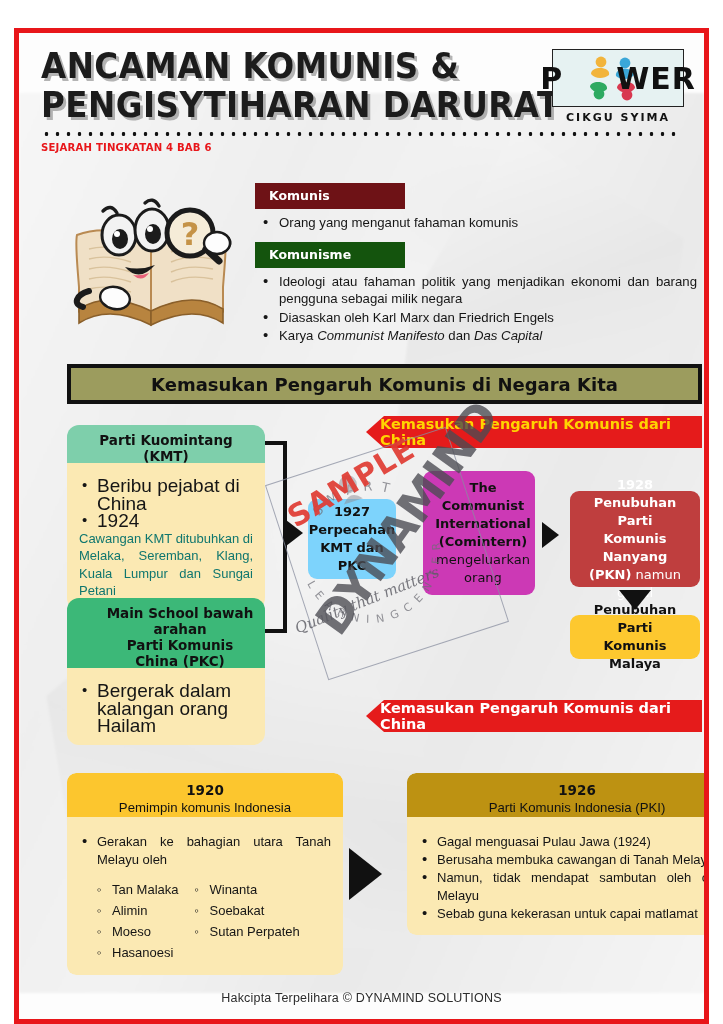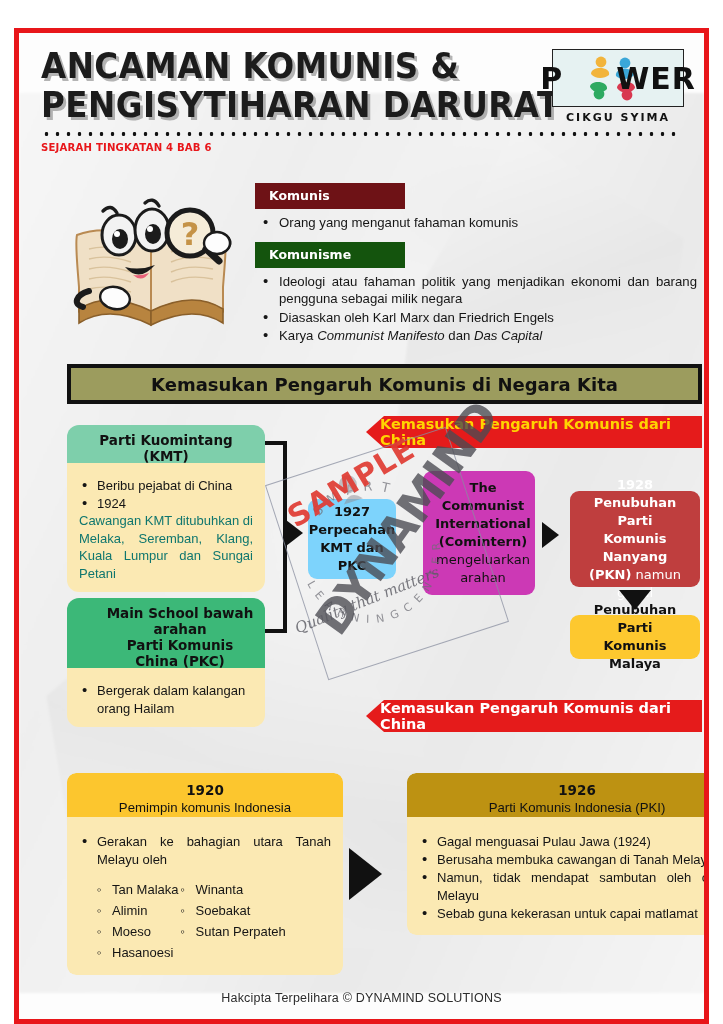--- a/index.html
+++ b/index.html
@@ -189,21 +189,21 @@
   .card-body {
     background: #fbe9b3;
     padding: 7px 12px 10px 12px;
     border-radius: 0 0 8px 8px;
     margin-top: -8px;
     padding-top: 14px;
   }
   .card-body ul { padding: 0; margin: 0; }
   .card-body li {
     list-style: none; position: relative; padding-left: 18px;
-    font-size: 13px; line-height: 17.5px; color: #151515;
+    font-size: 19px; line-height: 17.5px; color: #151515;
   }
   .card-body li::before {
     content: "\2022"; position: absolute; left: 3px; top: -1px; font-size: 15px;
   }
   .card-body p {
     font-size: 13px; line-height: 17.5px; color: #0f766e; text-align: justify;
   }
 
   #card-kmt { left: 48px; top: 392px; width: 198px; }
   #card-kmt .card-head { background: #7ecfab; }
@@ -271,21 +271,21 @@
   .bcard-body {
     background: #fbe9b3; padding: 16px 12px 12px 12px; margin-top: -9px;
     border-radius: 0 0 9px 9px;
   }
   .bcard-body ul { margin: 0; padding: 0; }
   .bcard-body li {
     list-style: none; position: relative; padding-left: 18px;
     font-size: 13px; line-height: 18px; color: #151515; text-align: justify;
   }
   .bcard-body li::before { content: "\2022"; position: absolute; left: 3px; top: -1px; font-size: 15px; }
-  .sub-cols { display: flex; margin-top: 10px; padding-left: 16px; }
+  .sub-cols { display: flex; gap: 14px; margin-top: 10px; padding-left: 16px; }
   .sub-cols ul li {
     padding-left: 17px; text-align: left; line-height: 21px;
   }
   .sub-cols ul li::before {
     content: "\25E6"; font-size: 13px; left: 2px; top: 0;
   }
 
   #bcard-left { left: 48px; top: 740px; width: 276px; }
   #bcard-left .bcard-head { background: #fcc62e; }
   #bcard-right { left: 388px; top: 740px; width: 340px; }
@@ -472,21 +472,21 @@
       </div>
     </div>
 
     <div class="flowbox" id="box-comintern">
       <div>
         <div>The</div>
         <div>Communist</div>
         <div>International</div>
         <div>(Comintern)</div>
         <div class="soft">mengeluarkan</div>
-        <div class="soft">arahan</div>
+        <div class="soft">orang</div>
       </div>
     </div>
 
     <div class="tri-right" id="tri-b"></div>
 
     <div class="flowbox" id="box-pkn">
       <div>
         <div>1928</div>
         <div>Penubuhan Parti</div>
         <div>Komunis Nanyang</div>

